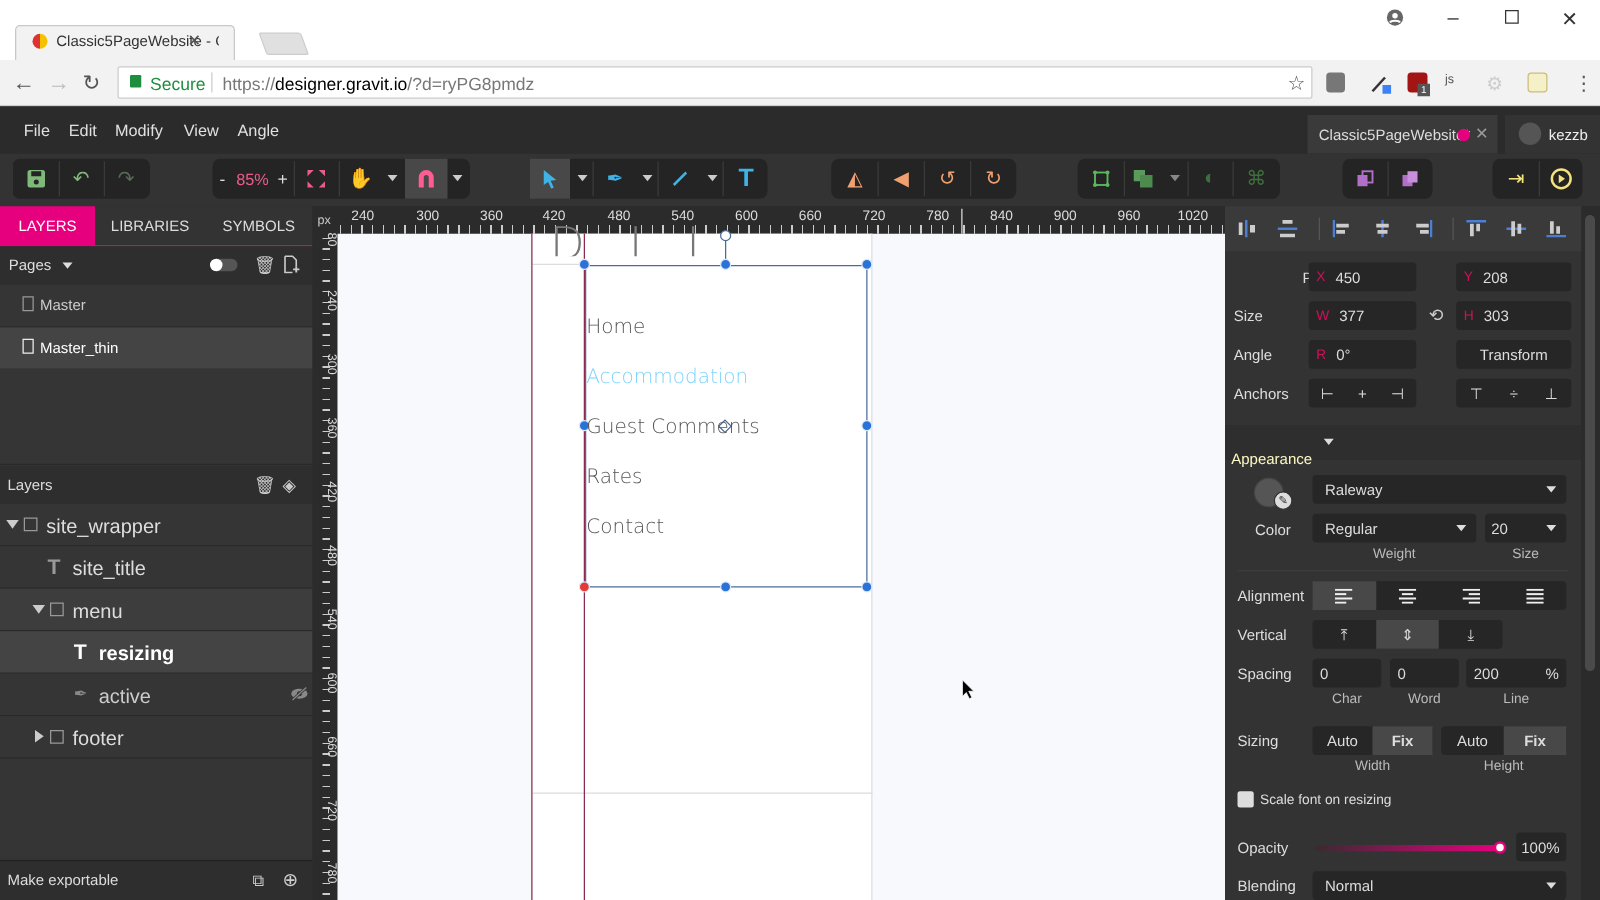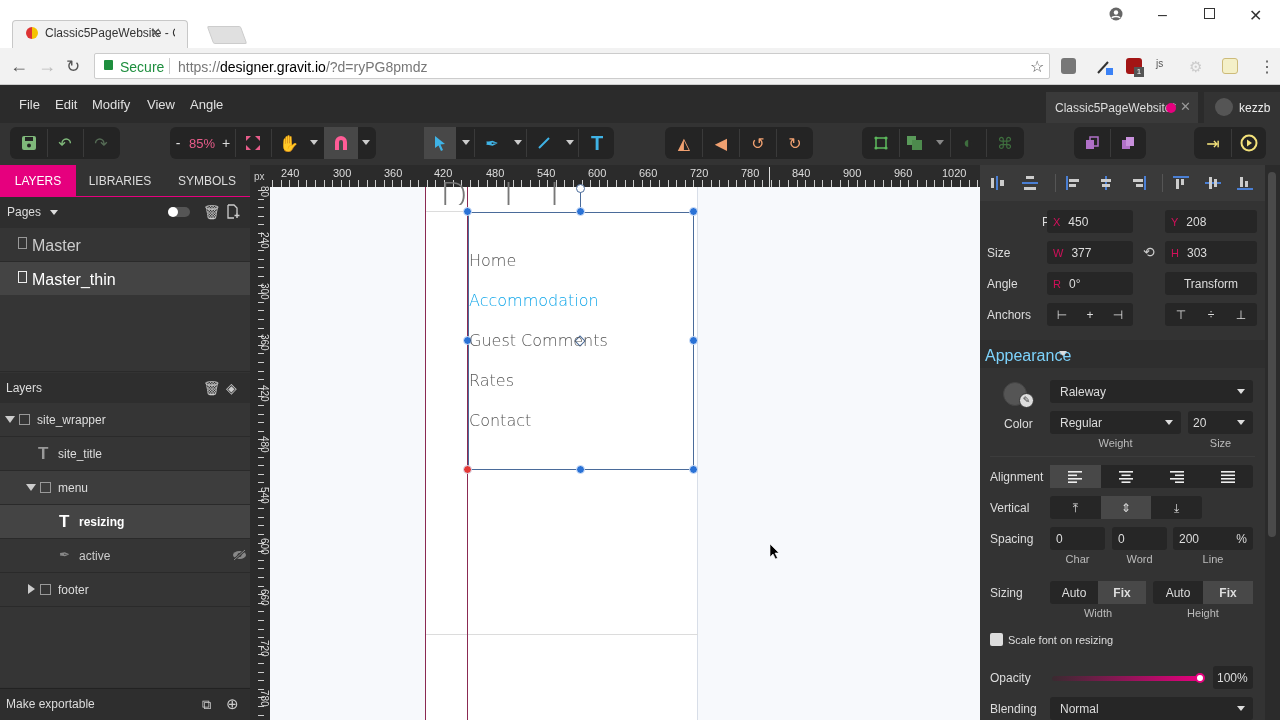--- a/index.html
+++ b/index.html
@@ -43,27 +43,27 @@
 .caret{top:140px;width:0;height:0;border-left:4px solid transparent;border-right:4px solid transparent;border-top:5px solid #ccc}
 
 #left{left:0;top:165px;width:250px;height:555px;background:#333}
 .ptab{top:165px;height:32px;display:flex;align-items:center;justify-content:center;font-size:12px;color:#ddd}
 .ptab.active{background:#e6007e;color:#fff}
 .ptab-line{left:0;top:196px;width:250px;height:1px;background:#e6007e}
 .pages-head{left:0;top:197px;width:250px;height:31px;background:#2e2e2e}
 .pages-label{left:7px;top:205px;font-size:12px;color:#ddd}
 .page-row{left:0;width:250px;height:34px;border-bottom:1px solid #2a2a2a;background:#353535}
 .page-row.sel{background:#444}
-.page-label{font-size:16px;color:#ccc}
+.page-label{font-size:12px;color:#ccc}
 .pages-empty{left:0;top:295px;width:250px;height:77px;background:#353535;border-bottom:1px solid #2a2a2a}
 .layers-head{left:0;top:373px;width:250px;height:30px;background:#2e2e2e}
 .layer-row{left:0;width:250px;height:34px;border-bottom:1px solid #2a2a2a;background:#353535}
 .layer-row.sel{background:#444}
 .layer-row.semi{background:#3d3d3d}
-.layer-label{font-size:12px;color:#ddd}
+.layer-label{font-size:16px;color:#ddd}
 .layer-label.bold{font-weight:bold;color:#fff}
 .box-ico{width:11px;height:11px;border:1.5px solid #999}
 .tri-d{width:0;height:0;border-left:5px solid transparent;border-right:5px solid transparent;border-top:7px solid #ccc}
 .tri-r{width:0;height:0;border-top:5px solid transparent;border-bottom:5px solid transparent;border-left:7px solid #ccc}
 .layers-empty{left:0;top:607px;width:250px;height:80px;background:#353535}
 .export-bar{left:0;top:688px;width:250px;height:32px;background:#2e2e2e;border-top:1px solid #222}
 
 #hruler{left:250px;top:165px;width:730px;height:22px;background:#2b2b2b}
 #vruler{left:250px;top:187px;width:20px;height:533px;background:#2b2b2b}
 .hr-tick{font-size:11px;color:#ddd;top:167px}
@@ -71,21 +71,21 @@
 .vr-ticks{left:258px;top:190px;width:6px;height:530px;background:repeating-linear-gradient(180deg,#ccc 0 1px,transparent 1px 8.6px)}
 .vr-label{left:262px;font-size:10px;color:#ddd;transform:rotate(90deg);transform-origin:left top}
 
 #canvas{left:270px;top:187px;width:710px;height:533px;background:#f7f9fc}
 .artboard{left:426px;top:187px;width:272px;height:533px;background:#fff;border-right:1px solid #d8dee8}
 .guide-v{width:1px;background:#8b2a52}
 .hline{height:1px;background:#dcdcdc}
 .sel-box{left:468px;top:212px;width:226px;height:258px;border:1px solid #4a6b9a}
 .handle{width:9px;height:9px;border-radius:50%;background:#2a72d6;border:1px solid #dce8fb}
 .nav-item{left:469px;font-family:"DejaVu Sans",sans-serif;font-size:16px;color:#555;font-weight:300}
-.nav-item.active{color:#0ea5e9}
+.nav-item.active{color:#7dd3fc}
 .bigtitle{left:440px;top:175px;font-family:"DejaVu Sans",sans-serif;font-size:36px;color:#777;font-weight:100;letter-spacing:12px;height:30px;overflow:hidden}
 .rot-handle{left:576px;top:184px;width:9px;height:9px;border-radius:50%;border:1px solid #4a6b9a;background:#fff}
 
 #right{left:980px;top:165px;width:285px;height:555px;background:#333}
 #rscroll{left:1265px;top:165px;width:15px;height:555px;background:#2b2b2b}
 .rthumb{left:1268px;top:172px;width:8px;height:365px;background:#4a4a4a;border-radius:4px}
 .align-bar{left:980px;top:165px;width:285px;height:36px;background:#3a3a3a}
 .prop-label{font-size:12px;color:#ddd}
 .field{height:23px;background:#262626;border-radius:3px;font-size:12px;color:#ddd;display:flex;align-items:center;padding-left:6px}
 .field .pre{color:#d1105a;margin-right:8px;font-size:11px}
@@ -541,21 +541,21 @@
     <span>+</span>
     <span>⊣</span>
 </div>
 <div class="abs btnbox" style="left:1165px;top:303px;width:92px">
   <span>⊤</span>
     <span>÷</span>
     <span>⊥</span>
 </div>
 
 <div class="abs sec-head"></div>
-<div class="abs" style="left:985px;top:347px;font-size:16px;color:#7dd3fc">Appearance</div>
+<div class="abs" style="left:985px;top:360px;font-size:12px;color:#fef9c3">Appearance</div>
 <div class="abs" style="left:1059px;top:351px;border-left:4px solid transparent;border-right:4px solid transparent;border-top:5px solid #ddd"></div>
 
 <div class="abs" style="left:1003px;top:382px;width:24px;height:24px;border-radius:50%;background:#555;border:1px solid #444"></div>
 <div class="abs" style="left:1019px;top:393px;width:15px;height:15px;border-radius:50%;background:#ddd;border:1px solid #333;font-size:9px;color:#333;text-align:center;line-height:13px">✎</div>
 <div class="abs prop-label" style="left:1004px;top:417px">Color</div>
 
 <div class="abs dd" style="left:1050px;top:380px;width:203px">Raleway</div>
 <div class="abs dd" style="left:1050px;top:411px;width:131px">Regular</div>
 <div class="abs dd" style="left:1188px;top:411px;width:65px;padding-left:5px">20</div>
 <div class="abs sublabel" style="left:1050px;top:437px;width:131px">Weight</div>

